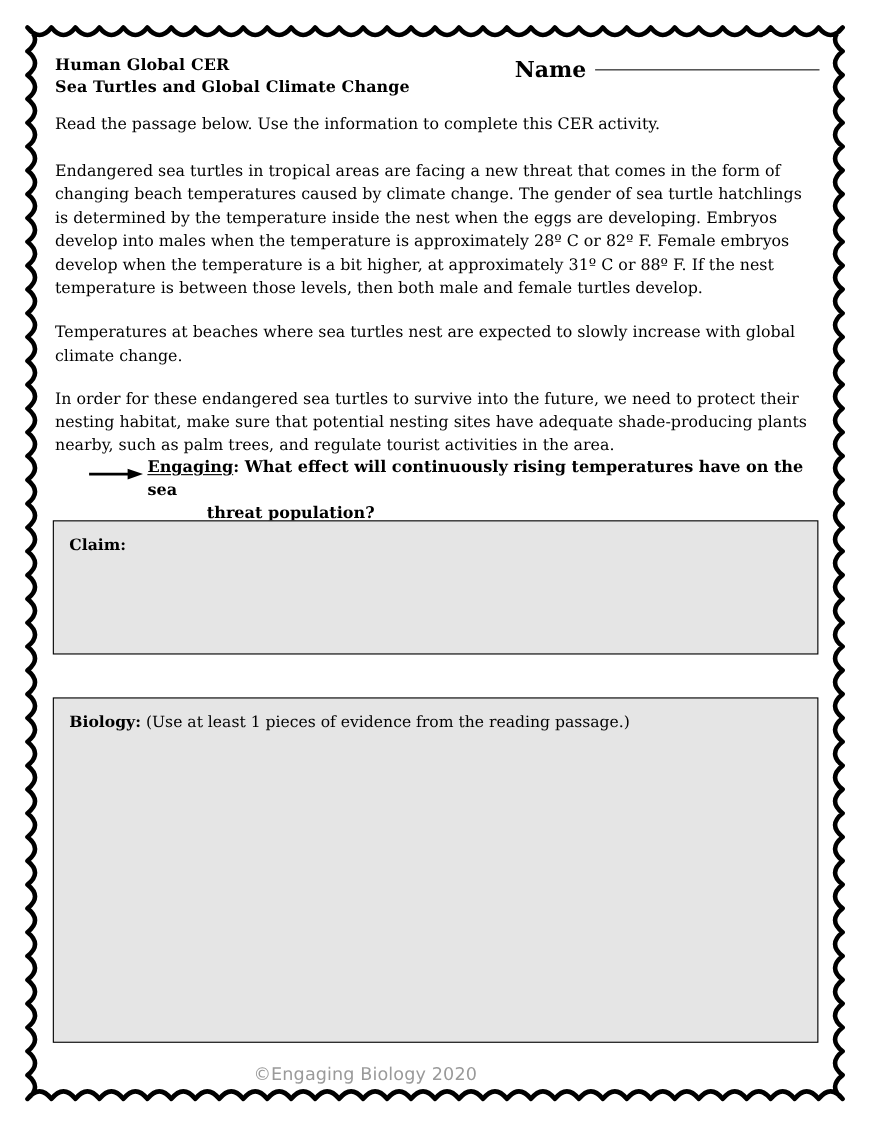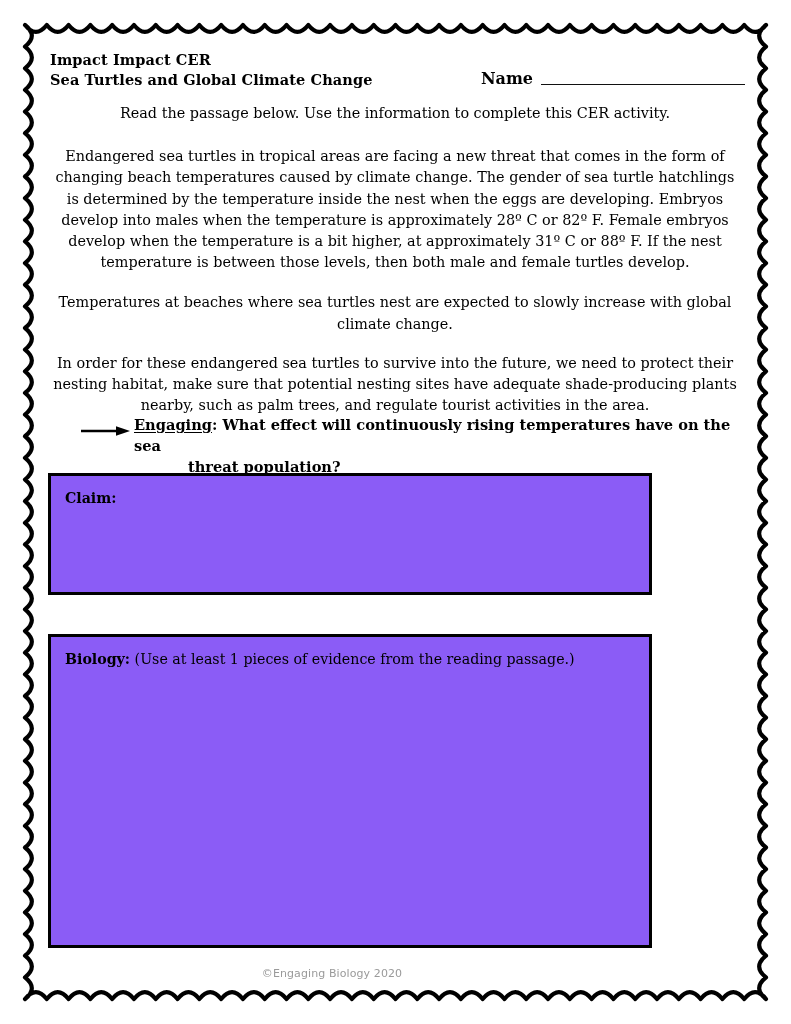--- a/index.html
+++ b/index.html
@@ -49,47 +49,46 @@
     justify-content: space-between;
   }
   .title-block {
     font-weight: bold;
     font-size: 14.5px;
     line-height: 20px;
     letter-spacing: 0.1px;
   }
   .name-block {
     display: flex;
-    align-items: center;
+    align-items: flex-start;
     font-weight: bold;
-    font-size: 16px;
+    font-size: 20px;
     white-space: nowrap;
     padding-top: 1px;
-    margin-top: 18px;
   }
   .name-rule {
     display: inline-block;
     width: 204px;
     border-bottom: 1.6px solid #111;
     margin-left: 8px;
     height: 13px;
   }
 
   
   .passage {
     position: absolute;
     left: 50px;
     top: 103px;
     width: 690px;
   }
   .para {
     font-size: 14.4px;
     line-height: 21.2px;
     margin: 0 0 19px 0;
-    text-align: center;
+    text-align: left;
   }
   .para.lead { margin-bottom: 22px; }
   .para.tight { margin-bottom: 18px; }
 
   
   .question-wrap {
     position: absolute;
     left: 50px;
     top: 414px;
     width: 700px;
@@ -115,23 +114,23 @@
   }
   .q-line2 {
     display: block;
     padding-left: 54px;
   }
 
   
   .answer-box {
     position: absolute;
     left: 48px;
-    width: 604px;
-    border: 3px solid #000000;
-    background: #8b5cf6;
+    width: 696px;
+    border: 1px solid #000000;
+    background: #e5e5e5;
   }
   #claim-box {
     top: 473px;
     height: 122px;
   }
   #evidence-box {
     top: 634px;
     height: 314px;
   }
   .box-label {
@@ -143,38 +142,38 @@
   .box-hint { font-weight: normal; }
 
   
   .footer {
     position: absolute;
     left: 0;
     top: 967px;
     width: 664px;
     text-align: center;
     font-family: "DejaVu Sans", sans-serif;
-    font-size: 11px;
+    font-size: 16px;
     color: #9a9a9a;
     letter-spacing: 0.1px;
   }
 </style>
 </head>
 <body>
 
 <svg id="scallop-border" viewBox="0 0 791 1024" xmlns="http://www.w3.org/2000/svg" aria-hidden="true">
   <path id="scallop-path" fill="none" stroke="#000000" stroke-width="4.2" stroke-linecap="round" stroke-linejoin="round" d="M 25 25 Q 35.90 38.68 46.79 25.00 Q 57.69 38.68 68.59 25.00 Q 79.49 38.68 90.38 25.00 Q 101.28 38.68 112.18 25.00 Q 123.07 38.68 133.97 25.00 Q 144.87 38.68 155.76 25.00 Q 166.66 38.68 177.56 25.00 Q 188.46 38.68 199.35 25.00 Q 210.25 38.68 221.15 25.00 Q 232.04 38.68 242.94 25.00 Q 253.84 38.68 264.74 25.00 Q 275.63 38.68 286.53 25.00 Q 297.43 38.68 308.32 25.00 Q 319.22 38.68 330.12 25.00 Q 341.01 38.68 351.91 25.00 Q 362.81 38.68 373.71 25.00 Q 384.60 38.68 395.50 25.00 Q 406.40 38.68 417.29 25.00 Q 428.19 38.68 439.09 25.00 Q 449.99 38.68 460.88 25.00 Q 471.78 38.68 482.68 25.00 Q 493.57 38.68 504.47 25.00 Q 515.37 38.68 526.26 25.00 Q 537.16 38.68 548.06 25.00 Q 558.96 38.68 569.85 25.00 Q 580.75 38.68 591.65 25.00 Q 602.54 38.68 613.44 25.00 Q 624.34 38.68 635.24 25.00 Q 646.13 38.68 657.03 25.00 Q 667.93 38.68 678.82 25.00 Q 689.72 38.68 700.62 25.00 Q 711.51 38.68 722.41 25.00 Q 733.31 38.68 744.21 25.00 Q 755.10 38.68 766.00 25.00 Q 752.32 35.82 766.00 46.64 Q 752.32 57.47 766.00 68.29 Q 752.32 79.11 766.00 89.93 Q 752.32 100.76 766.00 111.58 Q 752.32 122.40 766.00 133.22 Q 752.32 144.04 766.00 154.87 Q 752.32 165.69 766.00 176.51 Q 752.32 187.33 766.00 198.16 Q 752.32 208.98 766.00 219.80 Q 752.32 230.62 766.00 241.44 Q 752.32 252.27 766.00 263.09 Q 752.32 273.91 766.00 284.73 Q 752.32 295.56 766.00 306.38 Q 752.32 317.20 766.00 328.02 Q 752.32 338.84 766.00 349.67 Q 752.32 360.49 766.00 371.31 Q 752.32 382.13 766.00 392.96 Q 752.32 403.78 766.00 414.60 Q 752.32 425.42 766.00 436.24 Q 752.32 447.07 766.00 457.89 Q 752.32 468.71 766.00 479.53 Q 752.32 490.36 766.00 501.18 Q 752.32 512.00 766.00 522.82 Q 752.32 533.64 766.00 544.47 Q 752.32 555.29 766.00 566.11 Q 752.32 576.93 766.00 587.76 Q 752.32 598.58 766.00 609.40 Q 752.32 620.22 766.00 631.04 Q 752.32 641.87 766.00 652.69 Q 752.32 663.51 766.00 674.33 Q 752.32 685.16 766.00 695.98 Q 752.32 706.80 766.00 717.62 Q 752.32 728.44 766.00 739.27 Q 752.32 750.09 766.00 760.91 Q 752.32 771.73 766.00 782.56 Q 752.32 793.38 766.00 804.20 Q 752.32 815.02 766.00 825.84 Q 752.32 836.67 766.00 847.49 Q 752.32 858.31 766.00 869.13 Q 752.32 879.96 766.00 890.78 Q 752.32 901.60 766.00 912.42 Q 752.32 923.24 766.00 934.07 Q 752.32 944.89 766.00 955.71 Q 752.32 966.53 766.00 977.36 Q 752.32 988.18 766.00 999.00 Q 755.10 985.32 744.21 999.00 Q 733.31 985.32 722.41 999.00 Q 711.51 985.32 700.62 999.00 Q 689.72 985.32 678.82 999.00 Q 667.93 985.32 657.03 999.00 Q 646.13 985.32 635.24 999.00 Q 624.34 985.32 613.44 999.00 Q 602.54 985.32 591.65 999.00 Q 580.75 985.32 569.85 999.00 Q 558.96 985.32 548.06 999.00 Q 537.16 985.32 526.26 999.00 Q 515.37 985.32 504.47 999.00 Q 493.57 985.32 482.68 999.00 Q 471.78 985.32 460.88 999.00 Q 449.99 985.32 439.09 999.00 Q 428.19 985.32 417.29 999.00 Q 406.40 985.32 395.50 999.00 Q 384.60 985.32 373.71 999.00 Q 362.81 985.32 351.91 999.00 Q 341.01 985.32 330.12 999.00 Q 319.22 985.32 308.32 999.00 Q 297.43 985.32 286.53 999.00 Q 275.63 985.32 264.74 999.00 Q 253.84 985.32 242.94 999.00 Q 232.04 985.32 221.15 999.00 Q 210.25 985.32 199.35 999.00 Q 188.46 985.32 177.56 999.00 Q 166.66 985.32 155.76 999.00 Q 144.87 985.32 133.97 999.00 Q 123.07 985.32 112.18 999.00 Q 101.28 985.32 90.38 999.00 Q 79.49 985.32 68.59 999.00 Q 57.69 985.32 46.79 999.00 Q 35.90 985.32 25.00 999.00 Q 38.68 988.18 25.00 977.36 Q 38.68 966.53 25.00 955.71 Q 38.68 944.89 25.00 934.07 Q 38.68 923.24 25.00 912.42 Q 38.68 901.60 25.00 890.78 Q 38.68 879.96 25.00 869.13 Q 38.68 858.31 25.00 847.49 Q 38.68 836.67 25.00 825.84 Q 38.68 815.02 25.00 804.20 Q 38.68 793.38 25.00 782.56 Q 38.68 771.73 25.00 760.91 Q 38.68 750.09 25.00 739.27 Q 38.68 728.44 25.00 717.62 Q 38.68 706.80 25.00 695.98 Q 38.68 685.16 25.00 674.33 Q 38.68 663.51 25.00 652.69 Q 38.68 641.87 25.00 631.04 Q 38.68 620.22 25.00 609.40 Q 38.68 598.58 25.00 587.76 Q 38.68 576.93 25.00 566.11 Q 38.68 555.29 25.00 544.47 Q 38.68 533.64 25.00 522.82 Q 38.68 512.00 25.00 501.18 Q 38.68 490.36 25.00 479.53 Q 38.68 468.71 25.00 457.89 Q 38.68 447.07 25.00 436.24 Q 38.68 425.42 25.00 414.60 Q 38.68 403.78 25.00 392.96 Q 38.68 382.13 25.00 371.31 Q 38.68 360.49 25.00 349.67 Q 38.68 338.84 25.00 328.02 Q 38.68 317.20 25.00 306.38 Q 38.68 295.56 25.00 284.73 Q 38.68 273.91 25.00 263.09 Q 38.68 252.27 25.00 241.44 Q 38.68 230.62 25.00 219.80 Q 38.68 208.98 25.00 198.16 Q 38.68 187.33 25.00 176.51 Q 38.68 165.69 25.00 154.87 Q 38.68 144.04 25.00 133.22 Q 38.68 122.40 25.00 111.58 Q 38.68 100.76 25.00 89.93 Q 38.68 79.11 25.00 68.29 Q 38.68 57.47 25.00 46.64 Q 38.68 35.82 25.00 25.00 Z"></path>
 </svg>
 
 <div class="sheet">
 
   <div class="header">
     <div class="header-row">
       <div class="title-block">
-        <div>Impact Impact CER</div>
+        <div>Human Global CER</div>
         <div>Sea Turtles and Global Climate Change</div>
       </div>
       <div class="name-block">
         <span>Name</span>
         <span class="name-rule"></span>
       </div>
     </div>
   </div>
 
   <div class="passage">

